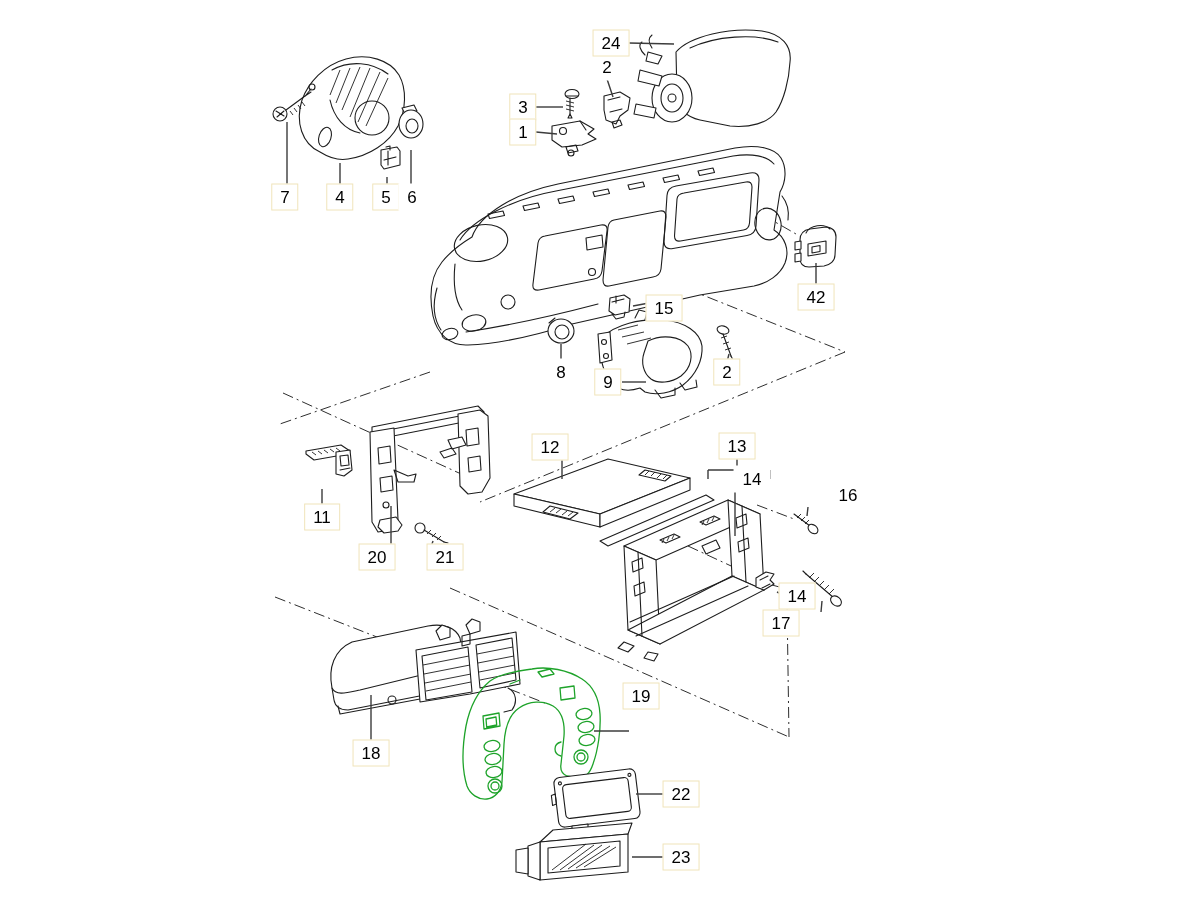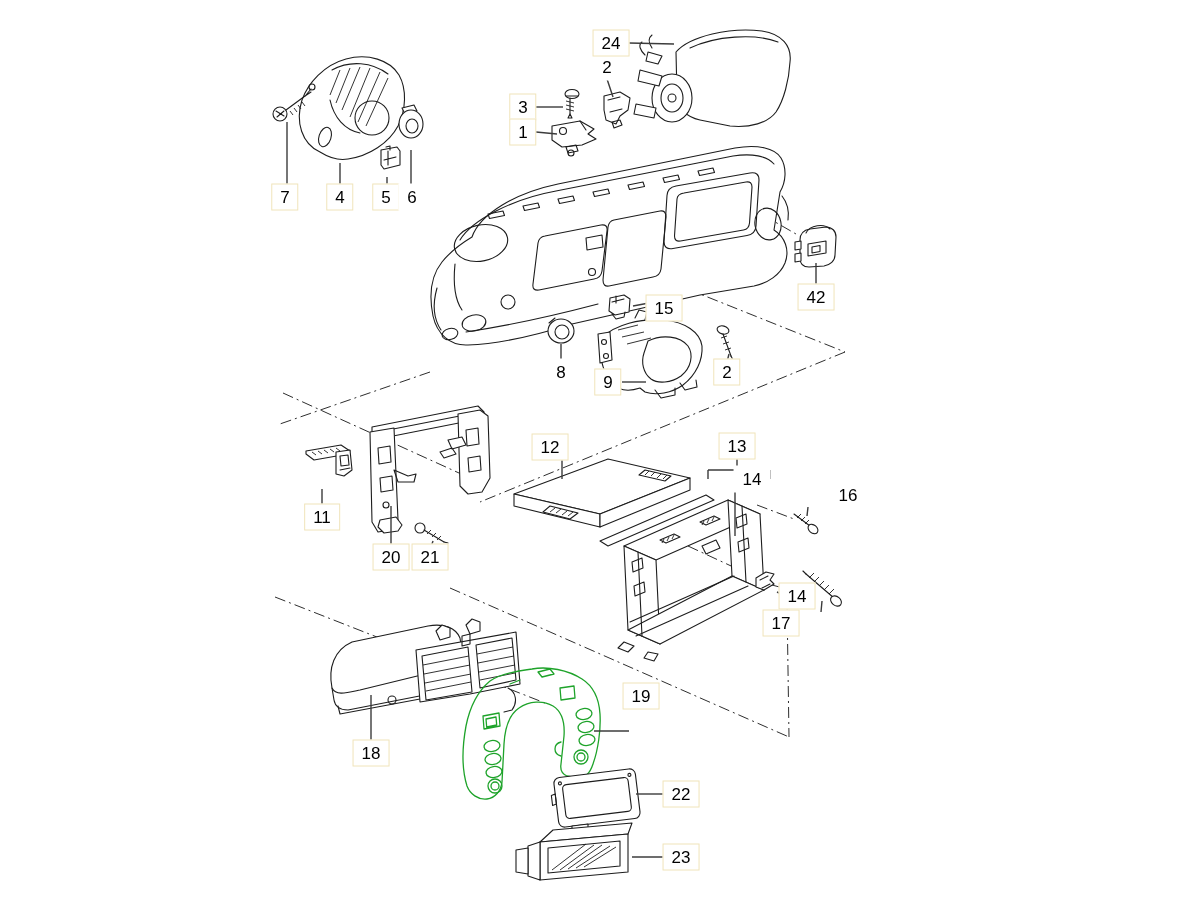--- a/index.html
+++ b/index.html
@@ -344,22 +344,22 @@
 <div class="lbl boxed" style="left:816px;top:297px">42</div>
 <div class="lbl boxed" style="left:664px;top:308px">15</div>
 <div class="lbl" style="left:561px;top:372px">8</div>
 <div class="lbl boxed" style="left:608px;top:382px">9</div>
 <div class="lbl boxed" style="left:727px;top:372px">2</div>
 <div class="lbl boxed" style="left:550px;top:447px">12</div>
 <div class="lbl boxed" style="left:737px;top:446px">13</div>
 <div class="lbl" style="left:752px;top:479px">14</div>
 <div class="lbl" style="left:848px;top:495px">16</div>
 <div class="lbl boxed" style="left:322px;top:517px">11</div>
-<div class="lbl boxed" style="left:391px;top:557px">20</div>
-<div class="lbl boxed" style="left:430px;top:557px">21</div>
+<div class="lbl boxed" style="left:377px;top:557px">20</div>
+<div class="lbl boxed" style="left:445px;top:557px">21</div>
 <div class="lbl boxed" style="left:797px;top:596px">14</div>
 <div class="lbl boxed" style="left:781px;top:623px">17</div>
 <div class="lbl boxed" style="left:371px;top:753px">18</div>
 <div class="lbl boxed" style="left:641px;top:696px">19</div>
 <div class="lbl boxed" style="left:681px;top:794px">22</div>
 <div class="lbl boxed" style="left:681px;top:857px">23</div>
 
 </div>
 
 </body></html>

